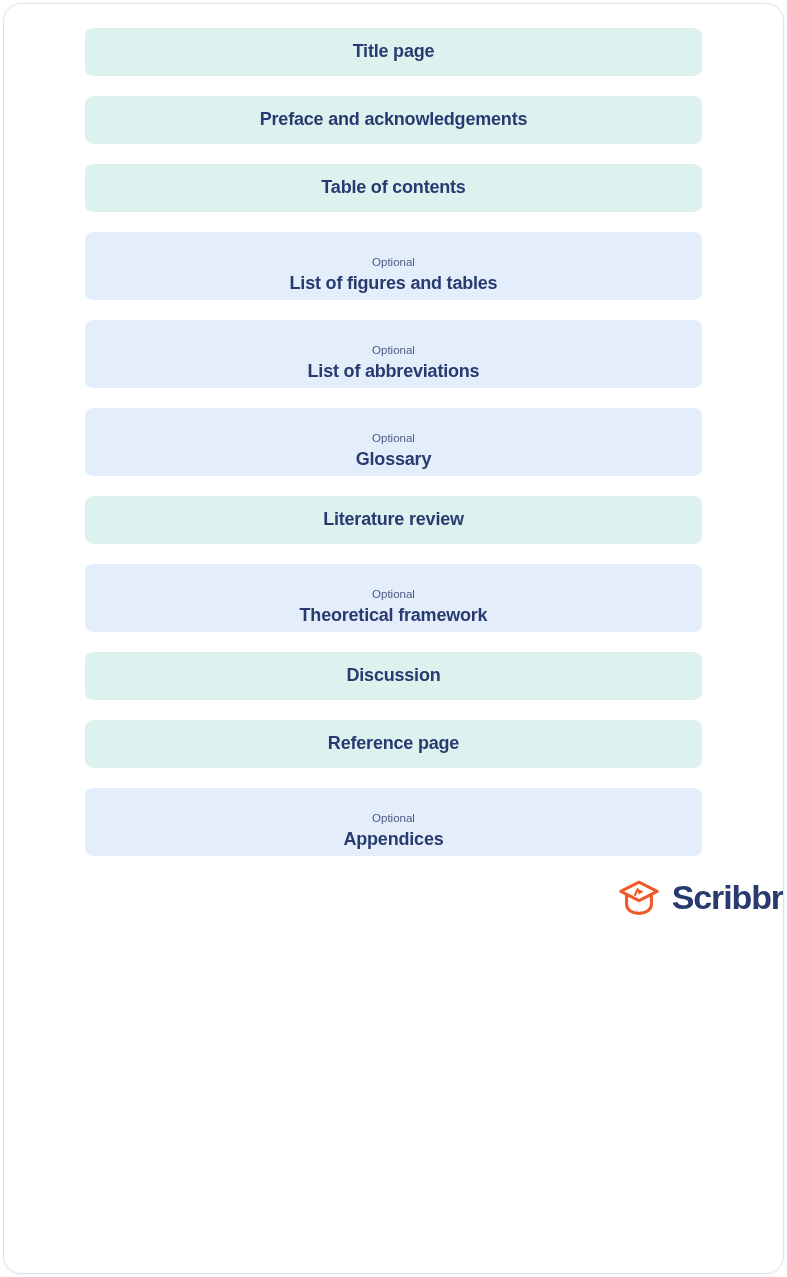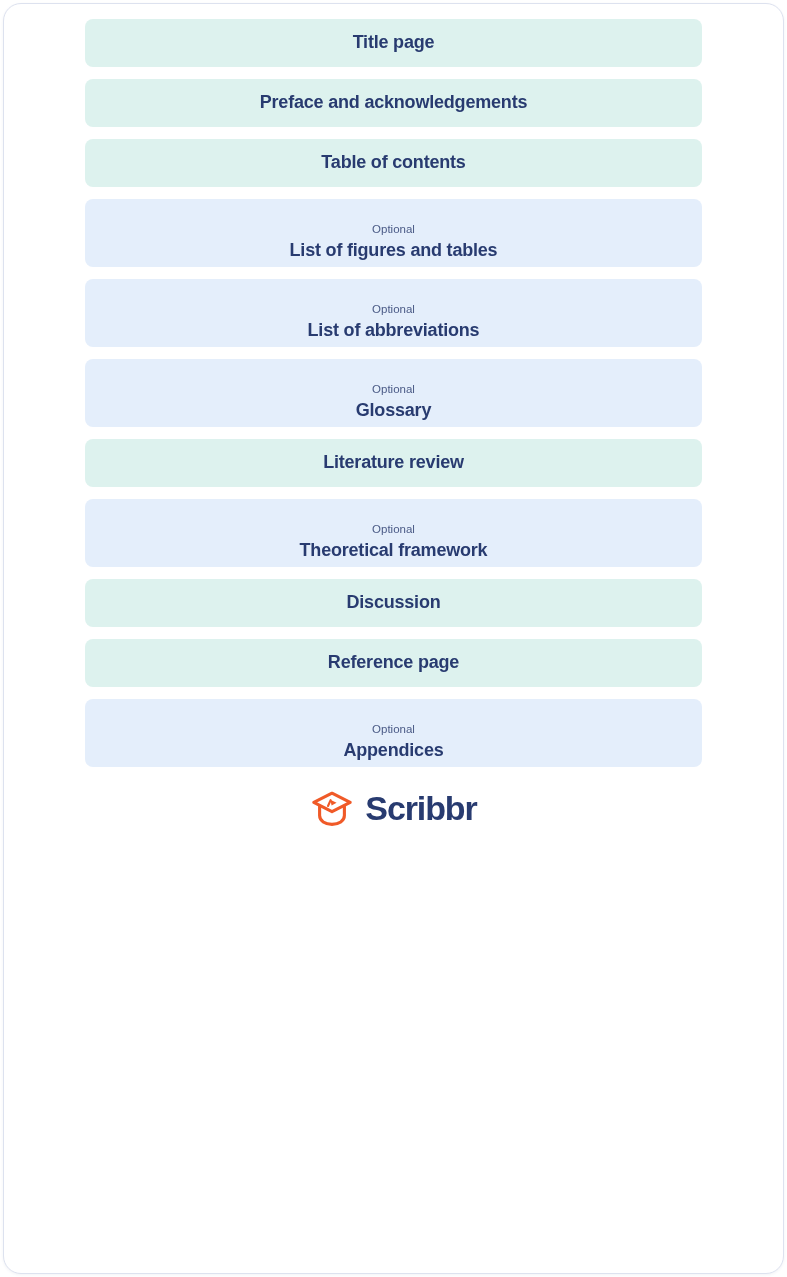--- a/index.html
+++ b/index.html
@@ -31,25 +31,25 @@
     margin: 0;
     padding-top: 44px;
     text-align: center;
     font-size: 35px;
     font-weight: 700;
     letter-spacing: -0.6px;
     color: #283b70;
   }
 
   .sections {
-    margin-top: 15px;
+    margin-top: 24px;
     padding: 0 81px;
     display: flex;
     flex-direction: column;
-    gap: 12px;
+    gap: 20px;
   }
 
   .section-row {
     box-sizing: border-box;
     height: 48px;
     border-radius: 8px;
     background: #ddf2ee;
     display: flex;
     flex-direction: column;
     align-items: center;
@@ -80,21 +80,21 @@
     font-weight: 700;
     color: #283b70;
     letter-spacing: -0.2px;
     line-height: 1.2;
   }
 
   .brand {
     margin-top: 22px;
     display: flex;
     align-items: center;
-    justify-content: center;
+    justify-content: flex-end;
     gap: 11px;
   }
   .brand-icon {
     display: block;
     width: 44px;
     height: 38px;
   }
   .brand-name {
     font-size: 34px;
     font-weight: 700;

